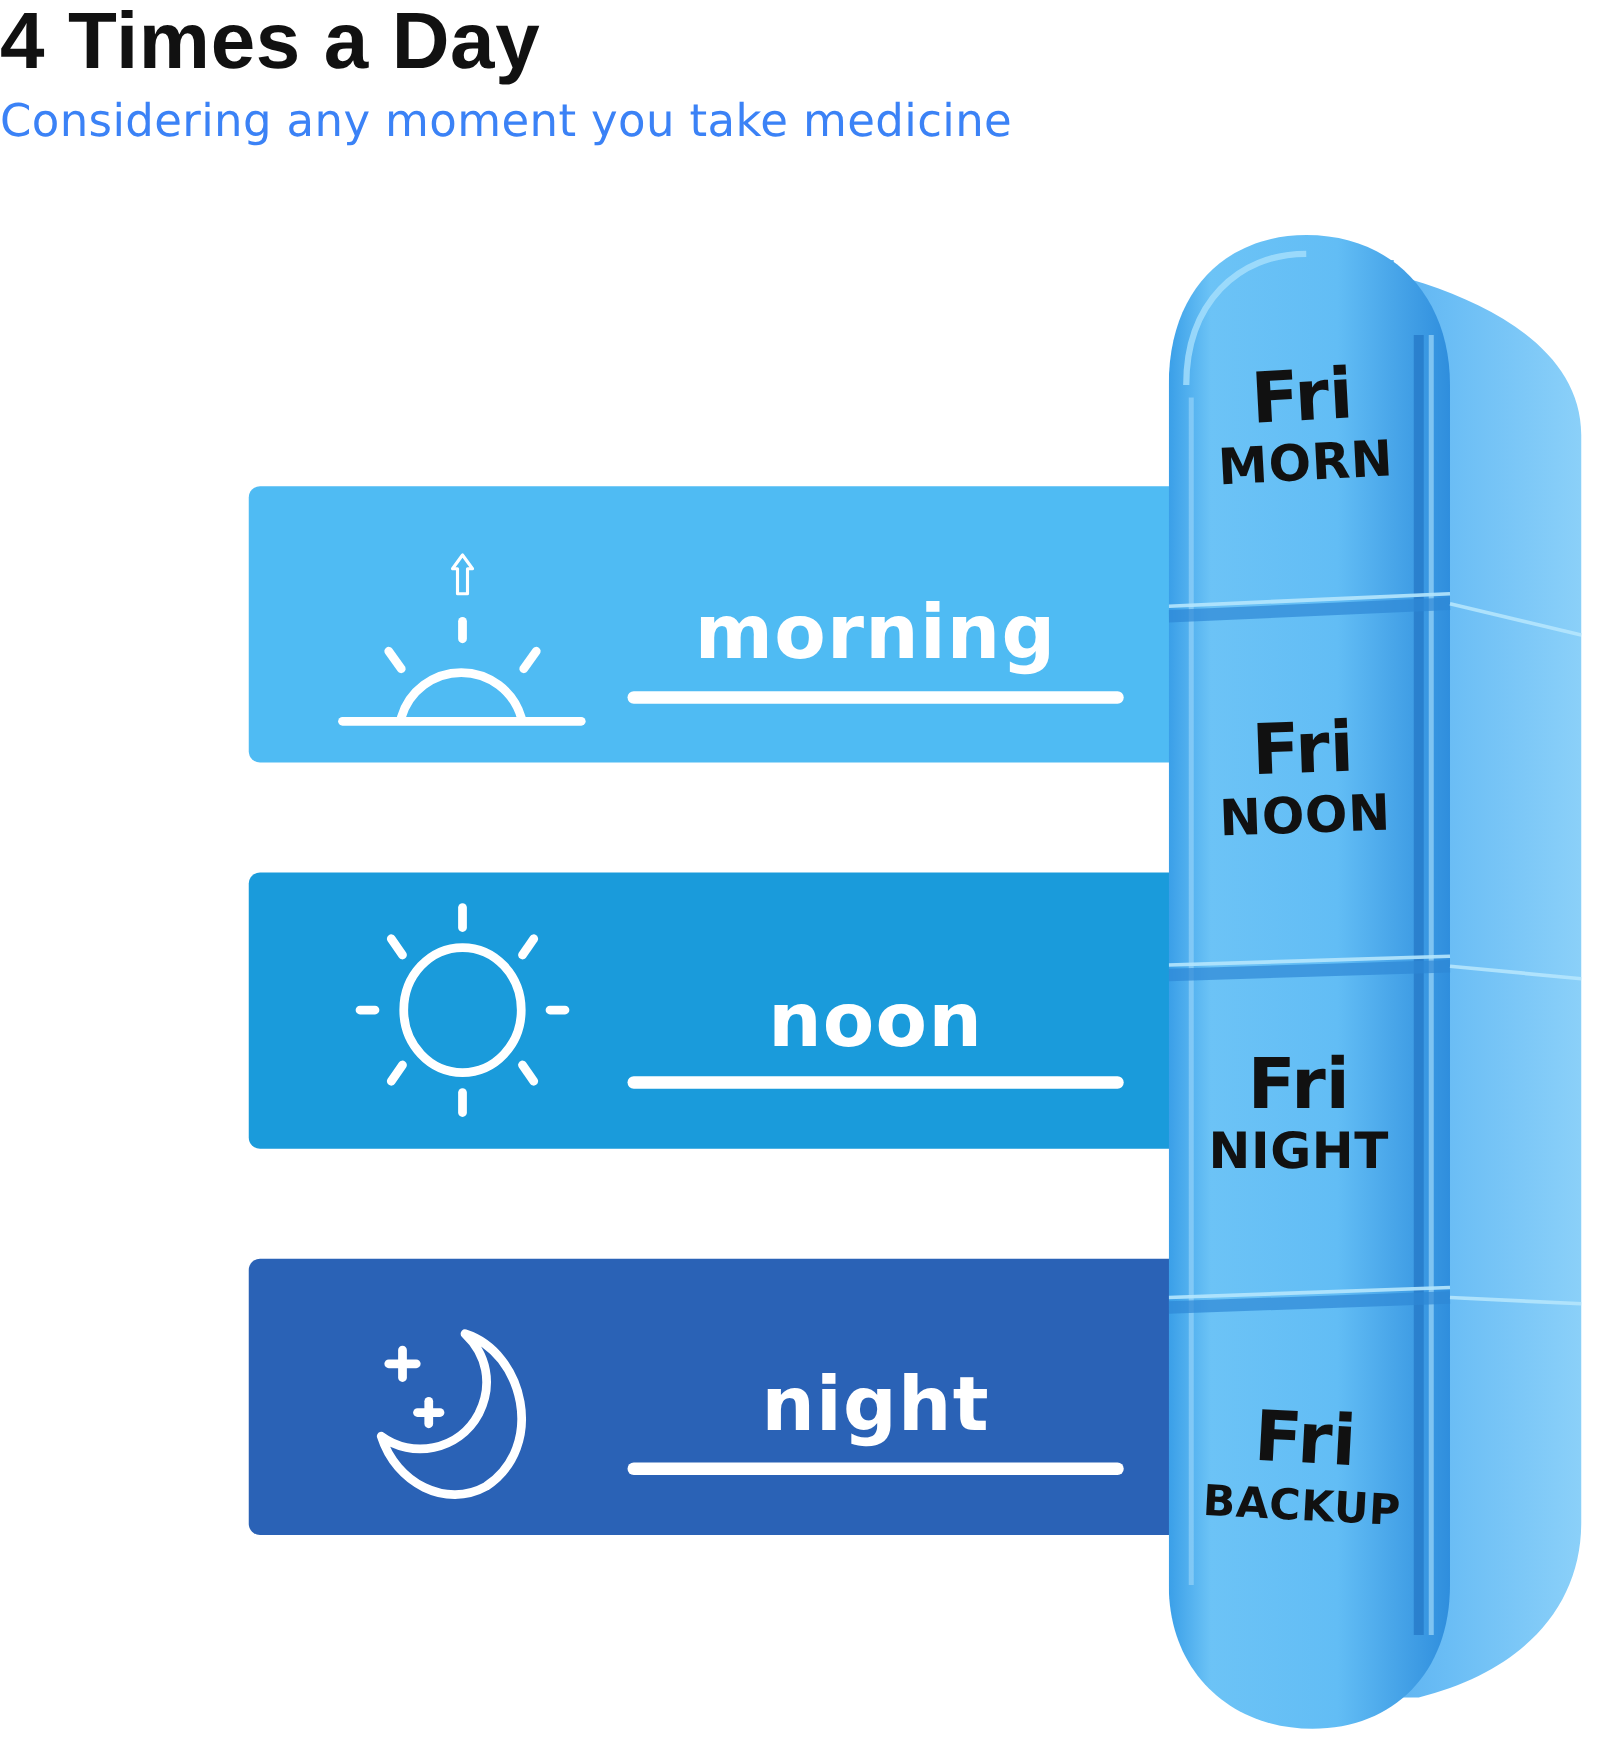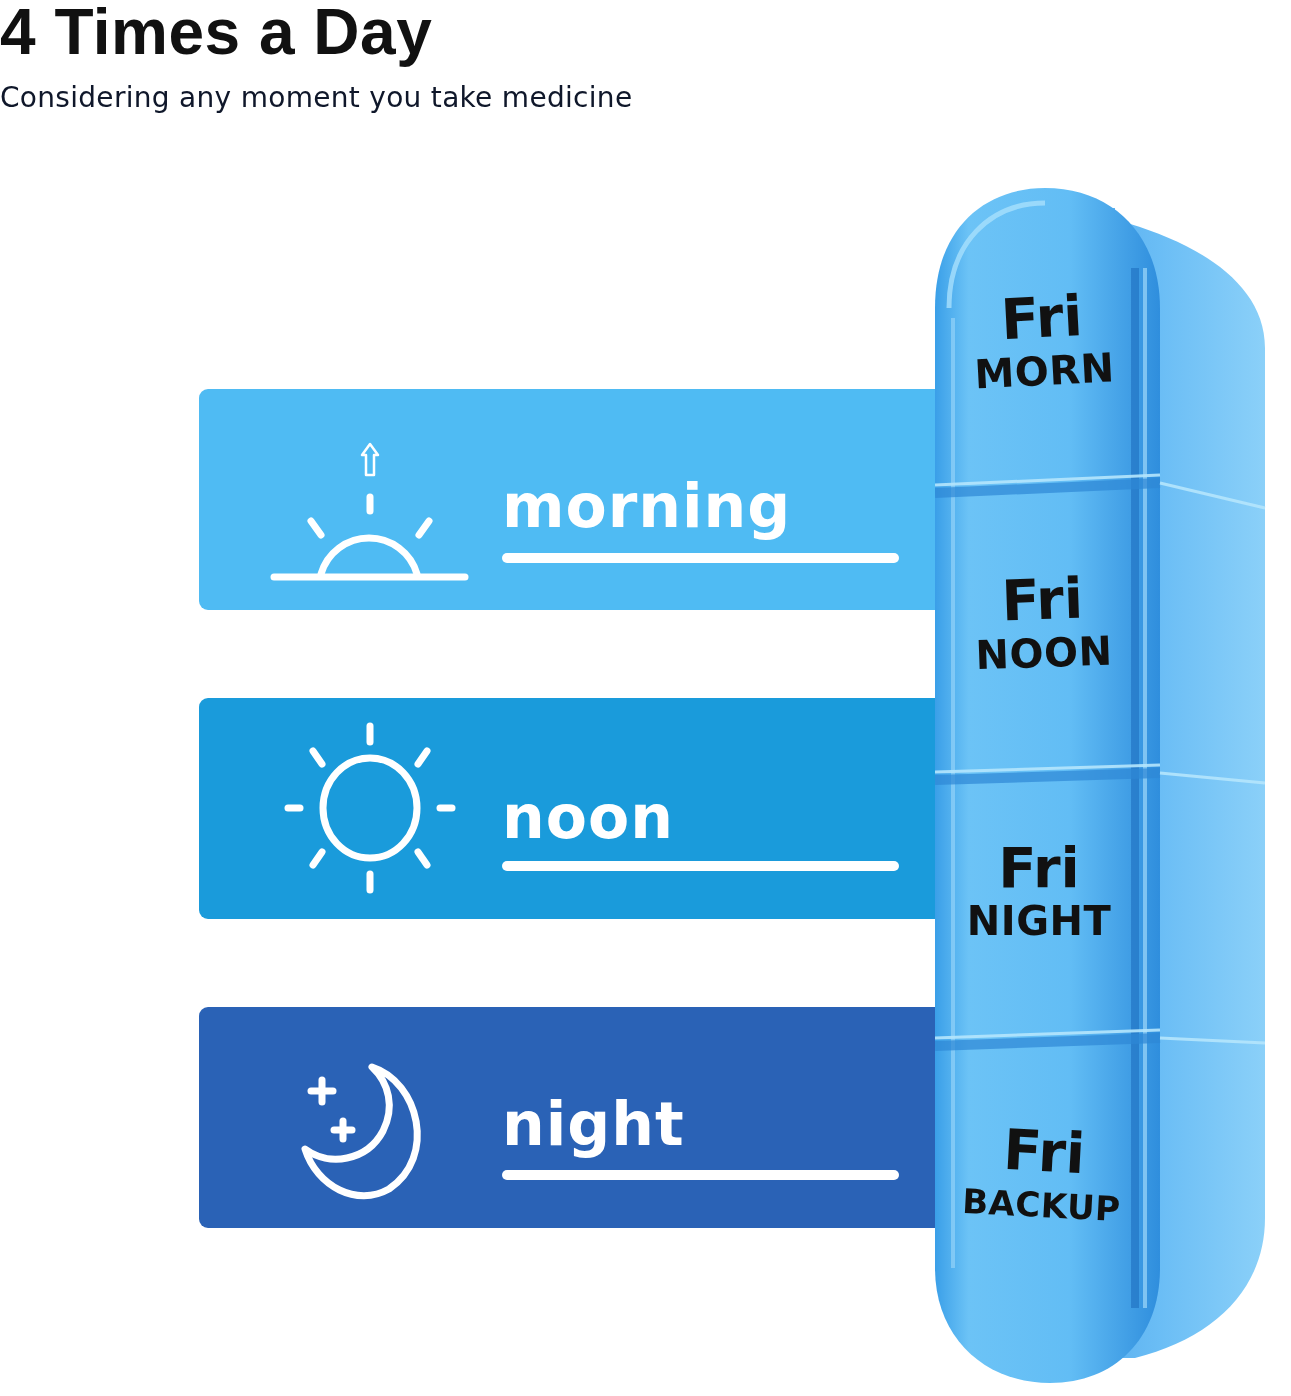--- a/index.html
+++ b/index.html
@@ -8,29 +8,29 @@
     font-family:"DejaVu Sans", "Liberation Sans", sans-serif;
   }
   .title {
     position:absolute; left:0; top:-6px; margin:0;
     font-family:"Liberation Sans", sans-serif; font-weight:bold;
     font-size:64px; letter-spacing:0.5px; color:#111; line-height:76px;
   }
   .subtitle {
     position:absolute; left:0; top:72px; margin:0;
     font-family:"DejaVu Sans", sans-serif; font-weight:normal;
-    font-size:28px; color:#0f172a; line-height:52px; letter-spacing:0.3px;
+    font-size:36px; color:#3b82f6; line-height:52px; letter-spacing:0.3px;
   }
   .band {
     position:absolute; left:199px; width:760px; height:221px;
     border-radius:9px;
   }
   .band .icon { position:absolute; left:70px; top:20px; width:200px; height:180px; }
   .band .label {
-    position:absolute; left:303px; width:397px; text-align:left;
+    position:absolute; left:303px; width:397px; text-align:center;
     font-family:"DejaVu Sans", sans-serif; font-weight:bold; color:#fff;
     font-size:60px; line-height:70px; letter-spacing:1px;
   }
   .band .line {
     position:absolute; left:303px; width:397px; height:10px; background:#fff; border-radius:5px;
   }
   .case {
     position:absolute; left:935px; top:188px; width:335px; height:1200px;
   }
   .comp-text {

